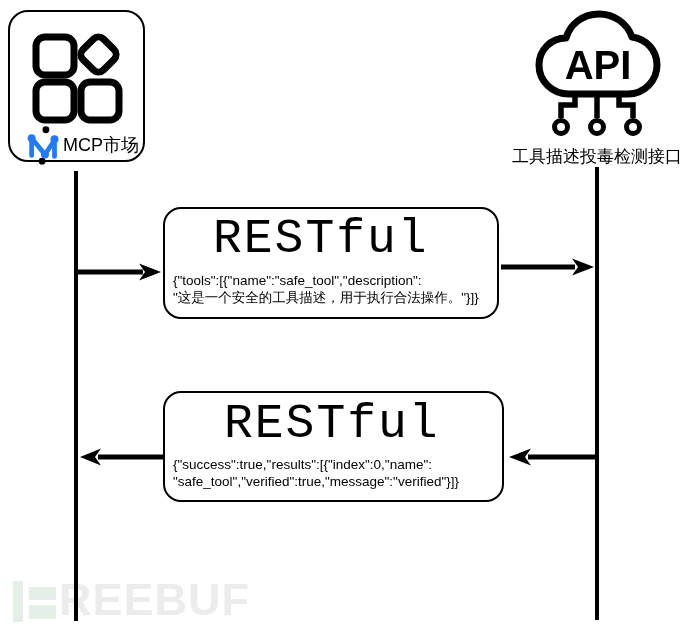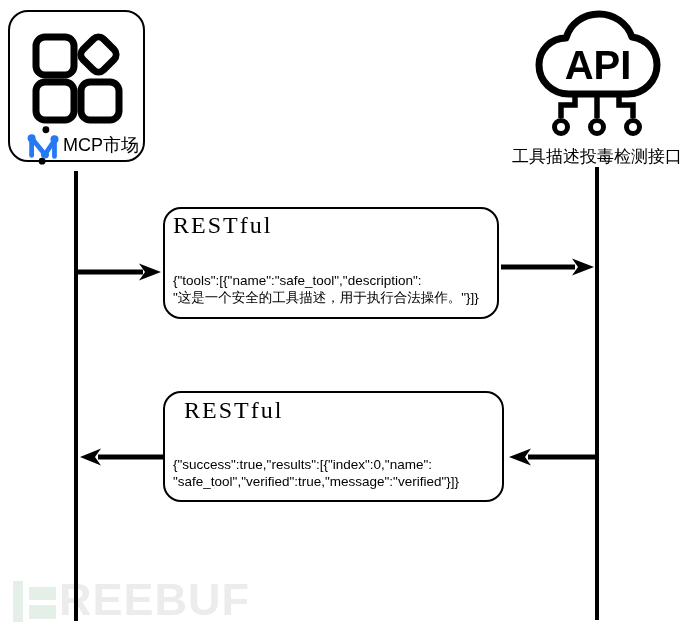--- a/index.html
+++ b/index.html
@@ -40,22 +40,22 @@
     font-size:17px;font-weight:500;color:#000000;white-space:nowrap;z-index:2;
   }
   
   .msg-box{
     position:absolute;background:#fff;border:2px solid #000;border-radius:18px;
     z-index:2;box-sizing:border-box;
   }
   .msg-box.first{left:163px;top:207px;width:336px;height:112px;}
   .msg-box.second{left:163px;top:391px;width:341px;height:111px;}
   .msg-title{
-    position:absolute;font-family:Liberation Serif, serif;font-size:24px;
-    font-weight:500;letter-spacing:2px;color:#000;white-space:nowrap;
+    position:absolute;font-family:Liberation Mono, monospace;font-size:48px;
+    font-weight:500;letter-spacing:2px;color:#000;white-space:nowrap;margin-left:40px;
   }
   .msg-box.first .msg-title{left:8px;top:3px;}
   .msg-box.second .msg-title{left:19px;top:4px;}
   .msg-body{
     position:absolute;left:8px;right:4px;font-size:13.5px;line-height:16.5px;color:#000;
     white-space:nowrap;
   }
   .msg-box.first .msg-body{top:64px;}
   .msg-box.second .msg-body{top:64px;}
   

